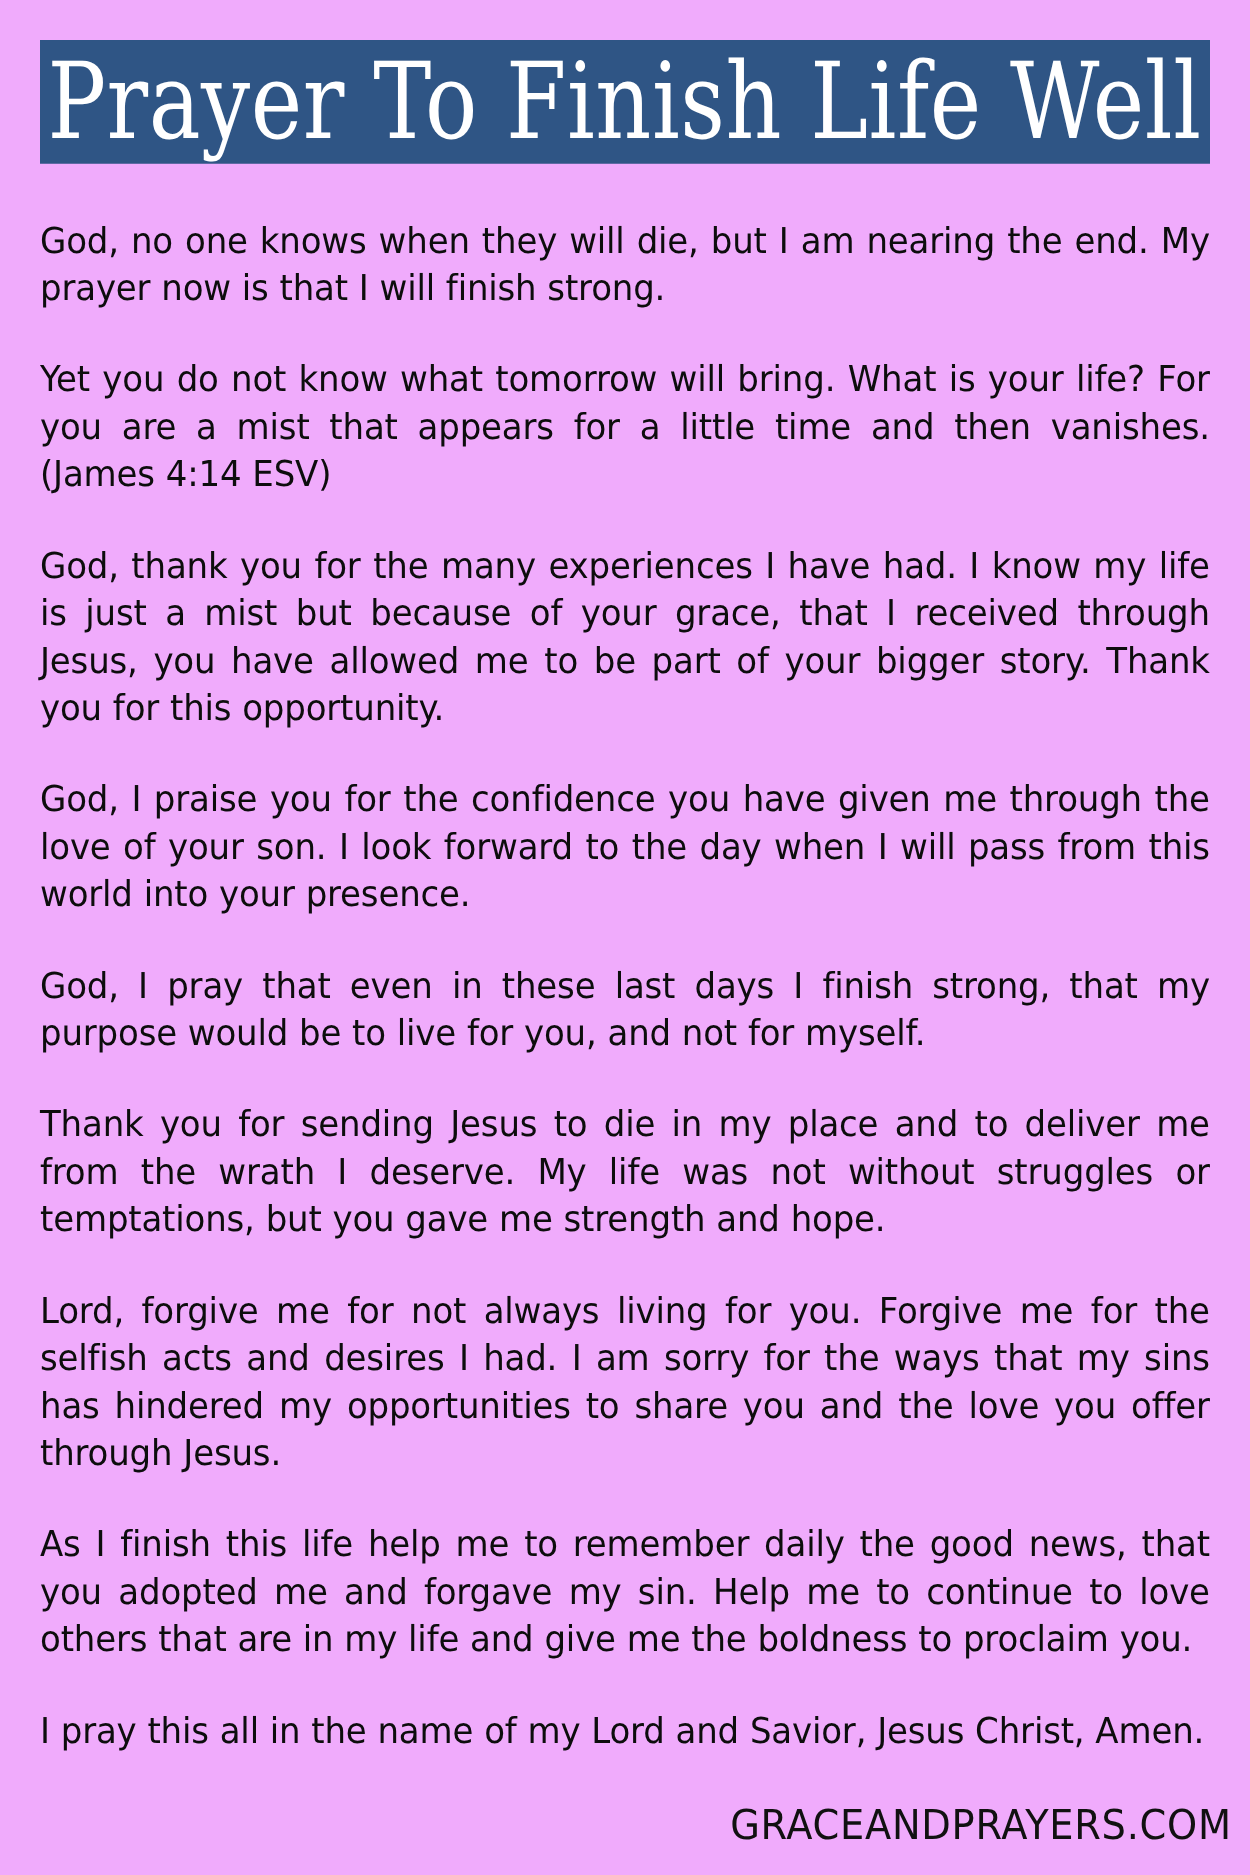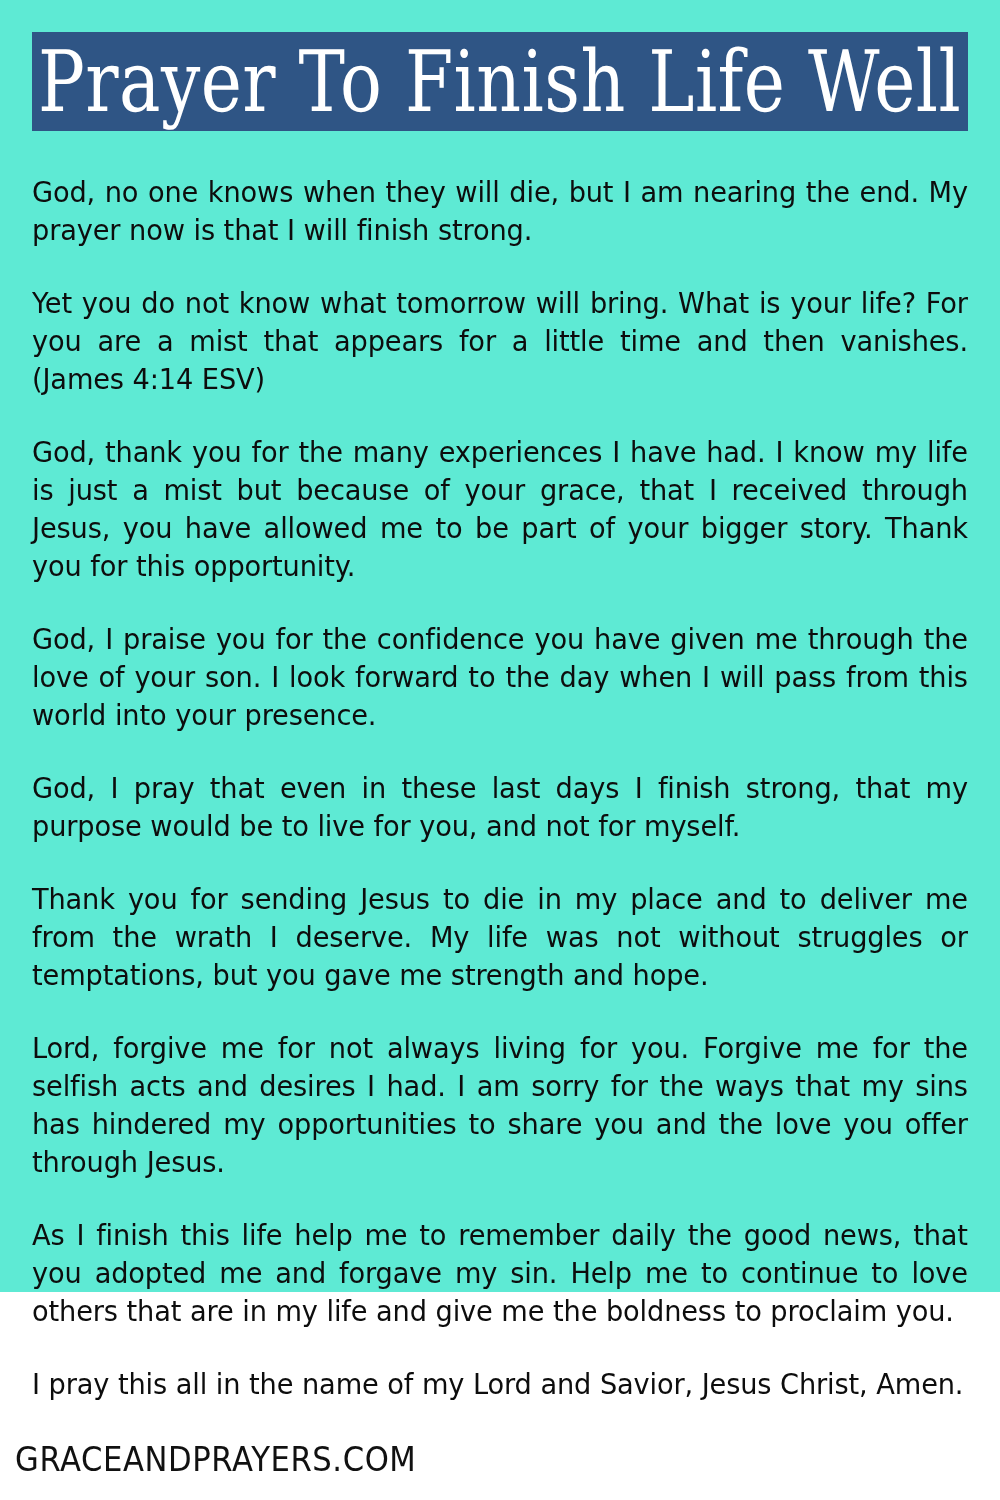--- a/index.html
+++ b/index.html
@@ -12,22 +12,22 @@
     width: 1000px;
     height: 1500px;
     overflow: hidden;
     font-family: "Liberation Sans", sans-serif;
     -webkit-font-smoothing: antialiased;
   }
 
   .page {
     position: relative;
     width: 1000px;
-    height: 1292px;
-    background: #5eead4;
+    height: 1500px;
+    background: #f0abfc;
     box-sizing: border-box;
   }
 
   
   .title-banner {
     position: absolute;
     left: 32px;
     top: 32px;
     width: 936px;
     height: 99px;
@@ -78,21 +78,21 @@
   .para:last-child {
     margin-bottom: 0;
   }
 
   
   .footer {
     position: absolute;
     left: 0;
     top: 1440px;
     width: 1000px;
-    text-align: left;
+    text-align: right;
   }
 
   .footer-text {
     display: inline-block;
     color: #111111;
     font-family: "DejaVu Sans", "Liberation Sans", sans-serif;
     font-weight: 400;
     font-size: 33px;
     line-height: 40px;
     letter-spacing: 0.6px;

